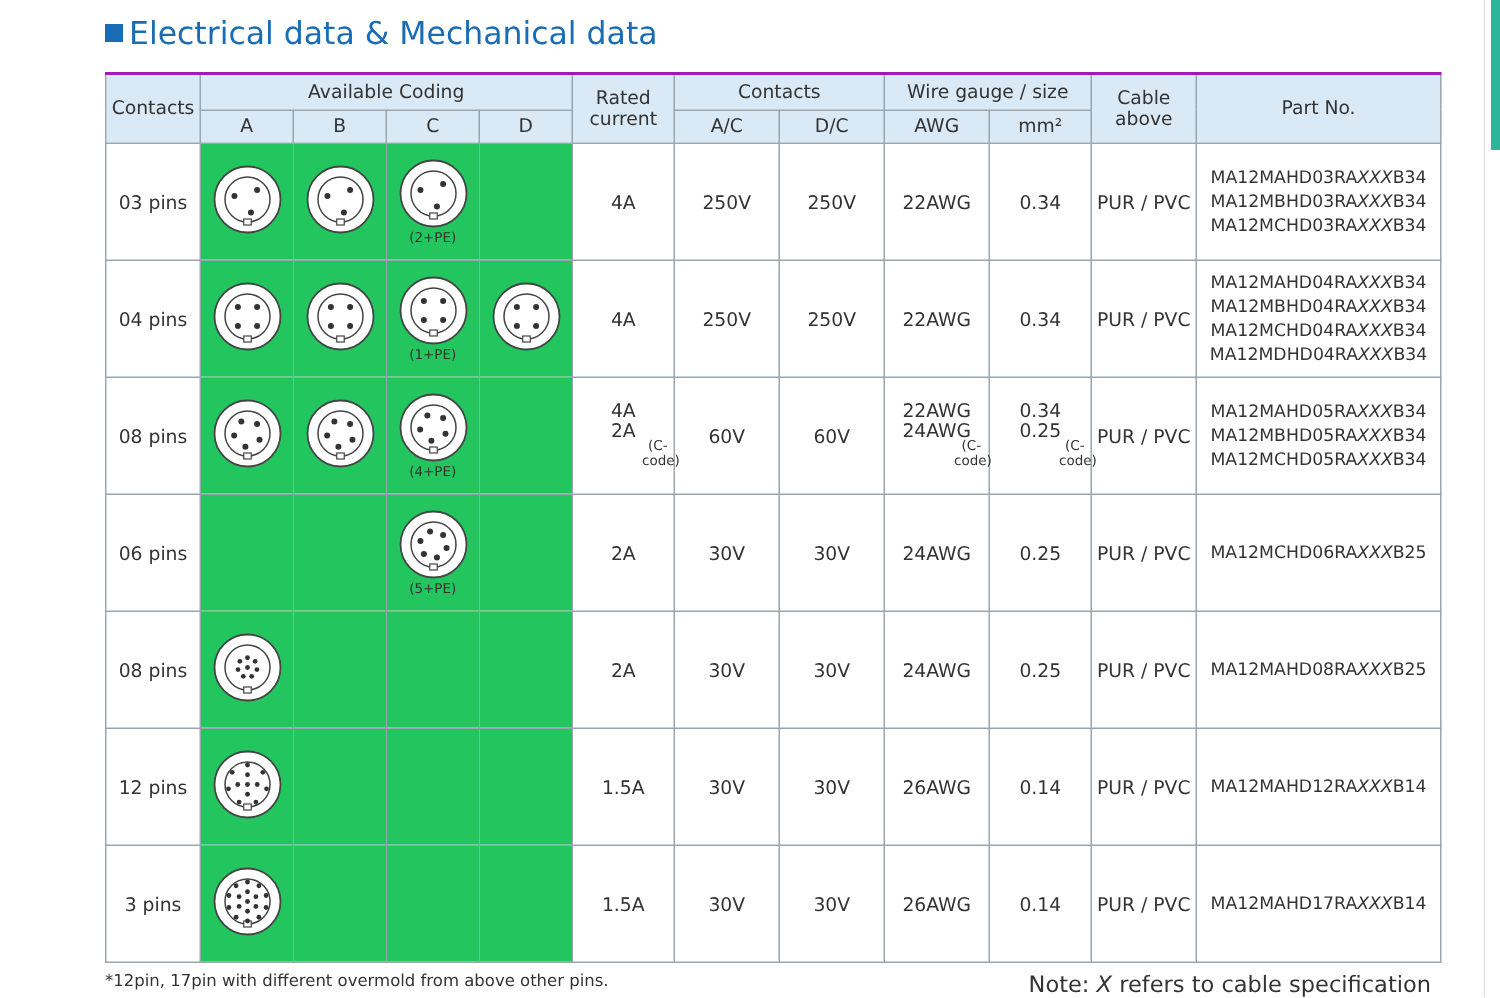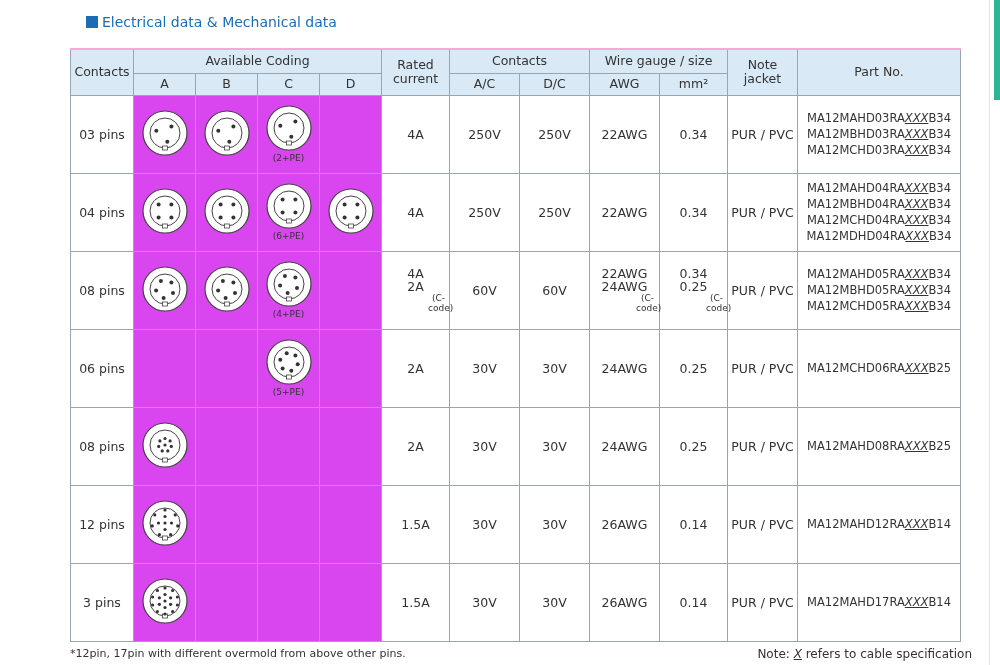--- a/index.html
+++ b/index.html
@@ -1,55 +1,55 @@
 <!DOCTYPE html>
 <html><head>
 <meta charset="utf-8">
 <style>
   * { box-sizing: border-box; margin: 0; padding: 0; }
   html, body { width: 1000px; height: 665px; background: #ffffff; overflow: hidden; }
   body { font-family: "DejaVu Sans", sans-serif; color: #333; position: relative; }
 
   .title {
-    position: absolute; left: 86px; top: 10px; height: 24px;
+    position: absolute; left: 70px; top: 10px; height: 24px;
     display: flex; align-items: center; gap: 4px;
-    font-size: 14px; color: #1a6db5;
+    font-size: 21px; color: #1a6db5;
   }
   .title .sq { width: 12px; height: 12px; background: #1a6db5; display: inline-block; }
 
   .right-bar { position: absolute; right: 0; top: 0; width: 6px; height: 100px; background: #2db59a; }
   .right-line { position: absolute; right: 10px; top: 0; width: 1px; height: 665px; background: #dfe6ea; }
 
   table.spec {
     position: absolute; left: 70px; top: 48px; width: 890px;
     border-collapse: collapse; table-layout: fixed;
     font-size: 12.5px;
   }
   table.spec th, table.spec td {
     border: 1px solid #9aa5ad; text-align: center; vertical-align: middle;
     font-weight: normal; color: #333;
   }
-  table.spec thead tr.top { border-top: 2px solid #f9a8d4; }
+  table.spec thead tr.top { border-top: 2px solid #a21caf; }
   table.spec thead th { background: #d9e9f5; padding: 2px 2px; line-height: 14px; }
   table.spec thead tr.h1 th { height: 24px; }
   table.spec thead tr.h2 th { height: 22px; }
   table.spec tbody td { height: 78px; }
-  table.spec tbody td.coding { background: #d946ef; position: relative; }
+  table.spec tbody td.coding { background: #22c55e; position: relative; }
   table.spec tbody td.contacts { text-align: center; margin-left: 21px; }
   td.pn { font-size: 11.5px; line-height: 16px; text-align: center; }
-  .xxx { text-decoration: underline; font-style: italic; }
+  .xxx { font-style: italic; }
   .sub { display: block; font-size: 9px; line-height: 10px; margin-left: 46px; }
   .stack { line-height: 13px; }
 
   .conn { display: inline-block; position: relative; }
   .conn svg { display: block; margin: 0 auto; }
   .conn .cap { font-size: 9px; line-height: 10px; margin-top: 1px; }
 
   .foot-left { position: absolute; left: 70px; top: 647px; font-size: 11px; color: #333; }
-  .foot-right { position: absolute; right: 28px; top: 647px; font-size: 12px; color: #333; }
+  .foot-right { position: absolute; right: 46px; top: 647px; font-size: 15px; color: #333; }
 </style>
 </head>
 <body>
 
 <div class="title">
   <span class="sq"></span>
   <span>Electrical data &amp; Mechanical data</span>
 </div>
 <div class="right-line"></div>
 <div class="right-bar"></div>
@@ -69,21 +69,21 @@
       <col style="width:70px">
     <col style="width:163px">
   </colgroup>
   <thead>
     <tr class="h1 top">
       <th rowspan="2">Contacts</th>
       <th colspan="4">Available Coding</th>
       <th rowspan="2">Rated current</th>
       <th colspan="2">Contacts</th>
       <th colspan="2">Wire gauge / size</th>
-      <th rowspan="2">Note jacket</th>
+      <th rowspan="2">Cable above</th>
       <th rowspan="2">Part No.</th>
     </tr>
     <tr class="h2">
       <th>A</th>
       <th>B</th>
       <th>C</th>
       <th>D</th>
       <th>A/C</th>
       <th>D/C</th>
       <th>AWG</th>
@@ -163,21 +163,21 @@
               <circle cx="17.6" cy="17.6" r="2" fill="#333"></circle>
             </svg></div></td>
         <td class="coding"><div class="conn"><svg width="48" height="48" viewBox="0 0 48 48">
       <circle cx="24" cy="24" r="22" fill="#fff" stroke="#444" stroke-width="1.2"></circle>
       <circle cx="24" cy="24" r="15" fill="#fff" stroke="#444" stroke-width="1"></circle>
       <rect x="21.5" y="37" width="5" height="4" fill="#fff" stroke="#444" stroke-width="0.8"></rect>
       <circle cx="30.4" cy="17.6" r="2" fill="#333"></circle>
               <circle cx="30.4" cy="30.4" r="2" fill="#333"></circle>
               <circle cx="17.6" cy="30.4" r="2" fill="#333"></circle>
               <circle cx="17.6" cy="17.6" r="2" fill="#333"></circle>
-            </svg><div class="cap">(6+PE)</div></div></td>
+            </svg><div class="cap">(1+PE)</div></div></td>
         <td class="coding"><div class="conn"><svg width="48" height="48" viewBox="0 0 48 48">
       <circle cx="24" cy="24" r="22" fill="#fff" stroke="#444" stroke-width="1.2"></circle>
       <circle cx="24" cy="24" r="15" fill="#fff" stroke="#444" stroke-width="1"></circle>
       <rect x="21.5" y="37" width="5" height="4" fill="#fff" stroke="#444" stroke-width="0.8"></rect>
       <circle cx="30.4" cy="17.6" r="2" fill="#333"></circle>
               <circle cx="30.4" cy="30.4" r="2" fill="#333"></circle>
               <circle cx="17.6" cy="30.4" r="2" fill="#333"></circle>
               <circle cx="17.6" cy="17.6" r="2" fill="#333"></circle>
             </svg></div></td>
         <td>

